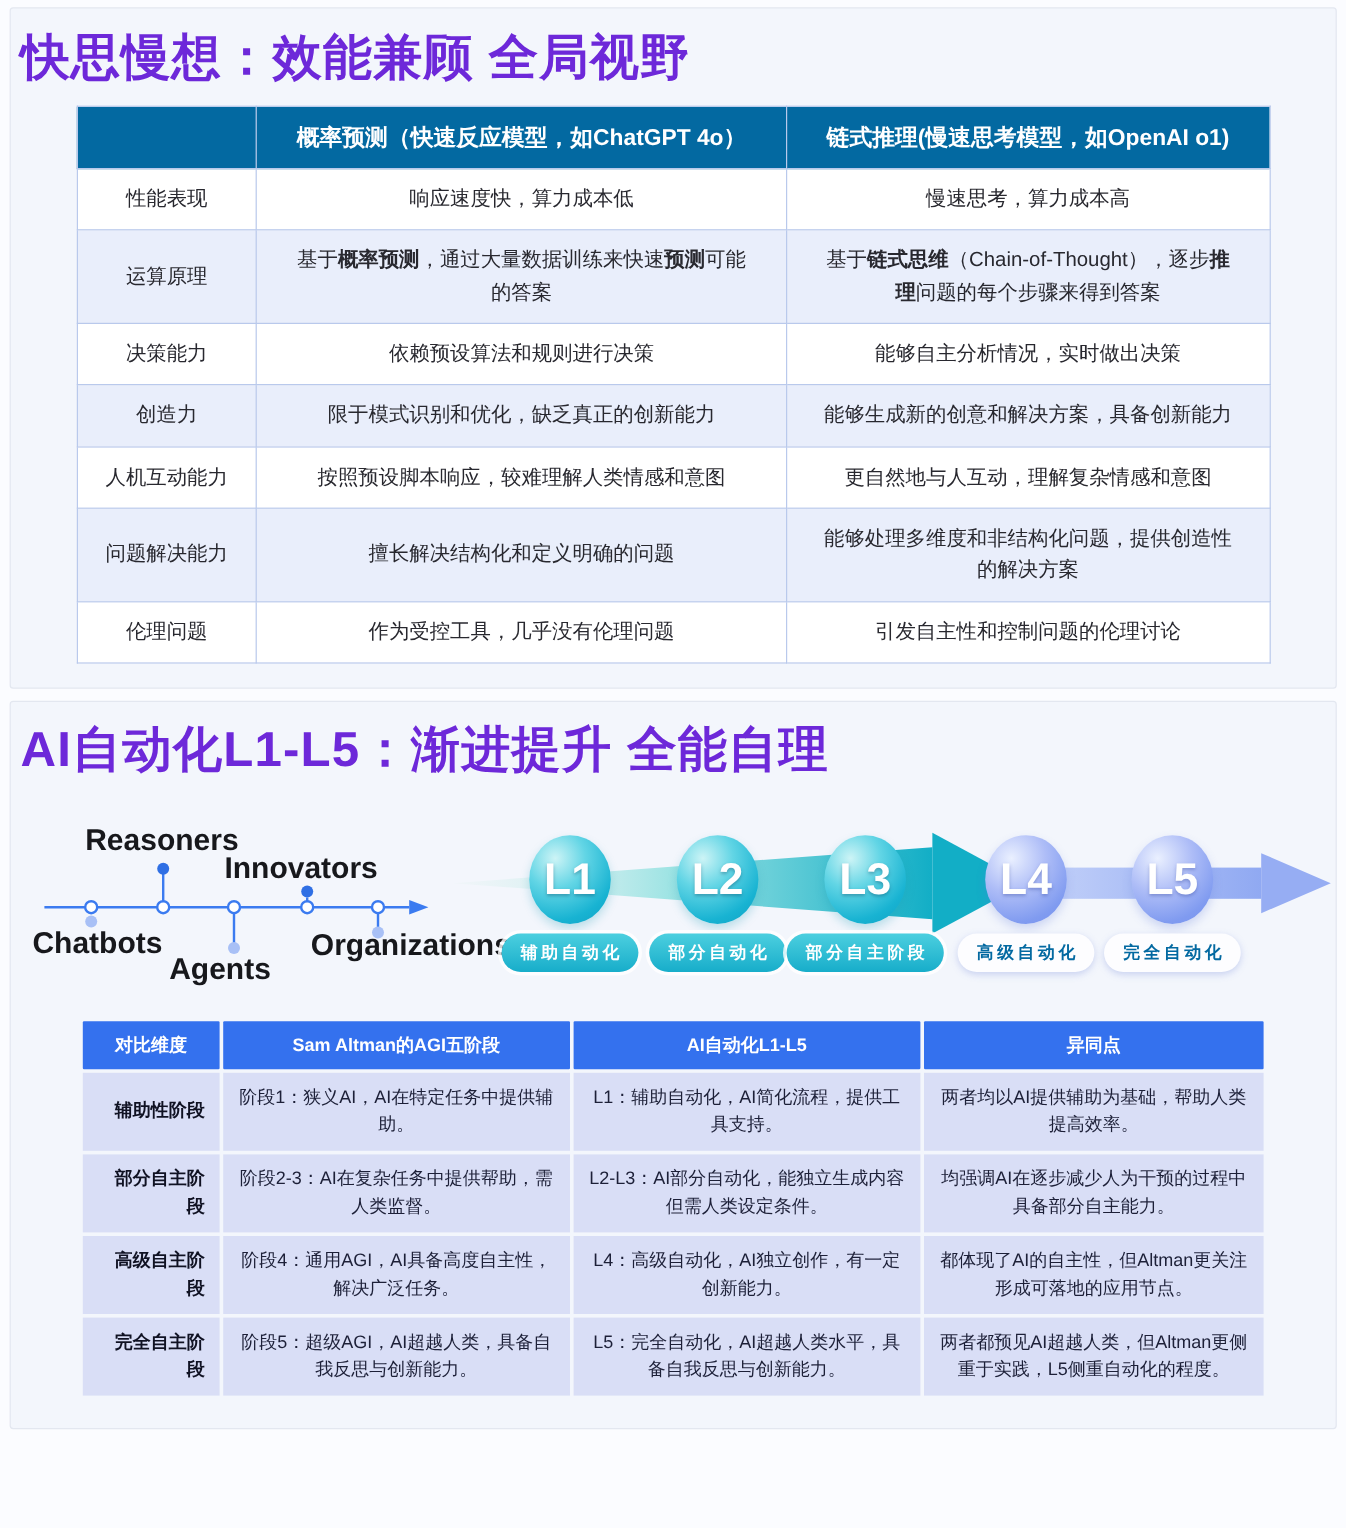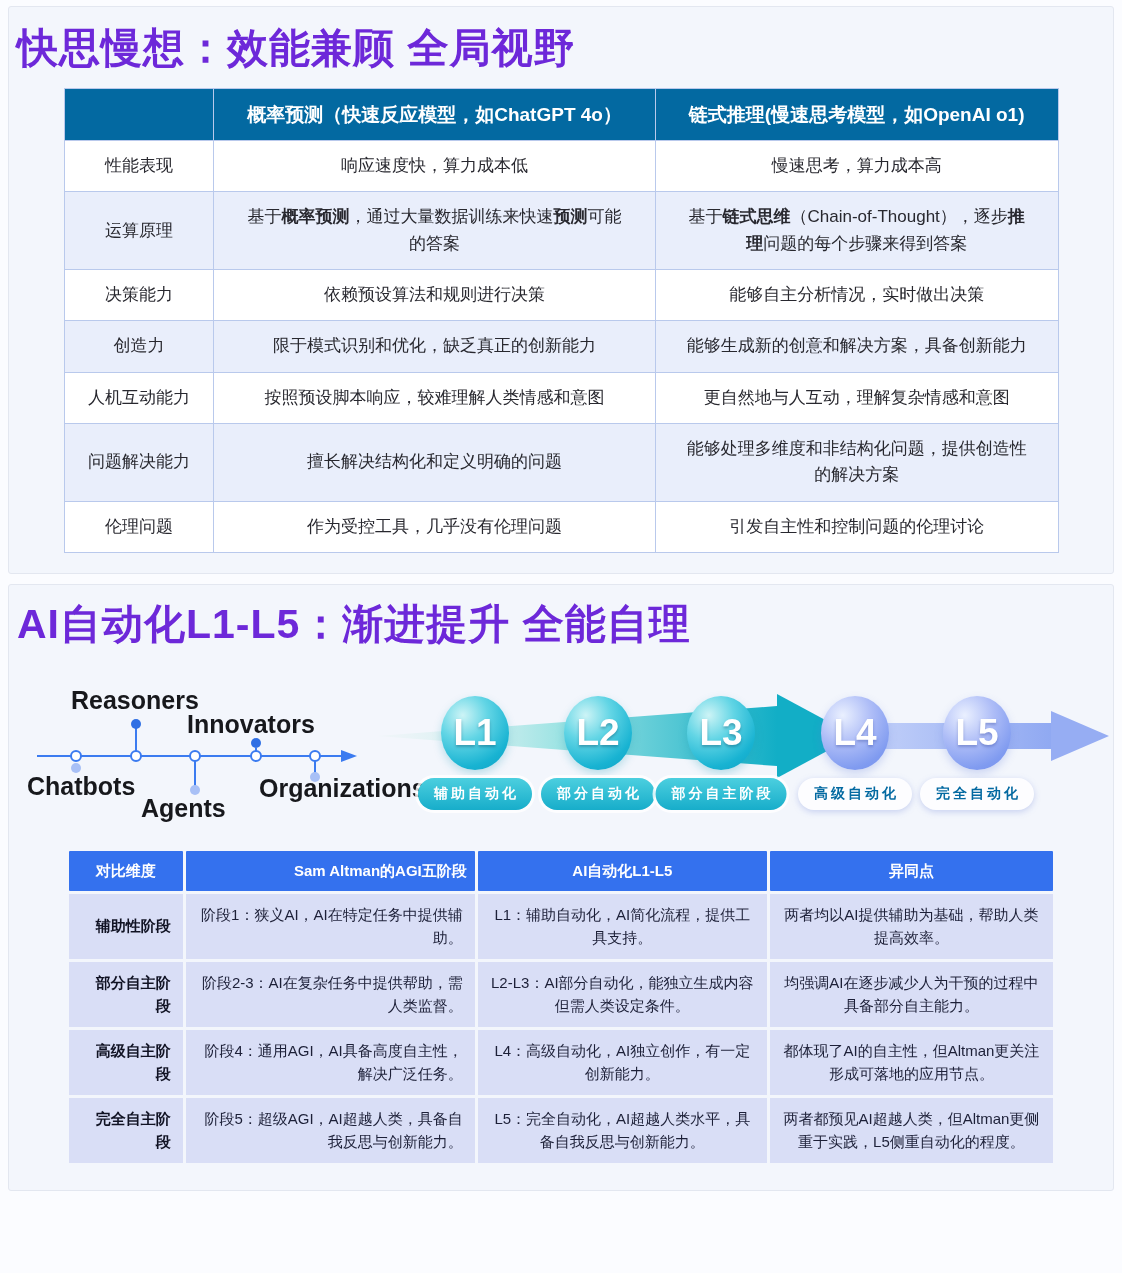--- a/index.html
+++ b/index.html
@@ -53,21 +53,21 @@
     box-shadow:0 0 0 3px rgba(255,255,255,.8); }
   .pill.light { background:#fdfdff; color:#0369a1; box-shadow:0 2px 6px rgba(120,140,220,.35); }
   .p1{left:466px;} .p2{left:589px;} .p3{left:712px;} .p4{left:846px;} .p5{left:968px;text-align:center;}
 
   
   .t2 { width:990px; margin:8px auto 0 auto; border-collapse:separate; border-spacing:3px; }
   .t2 th, .t2 td { text-align:center; vertical-align:middle; }
   .t2 thead th { background:#3471ee; color:#fff; font-size:15px; font-weight:bold; height:40px; padding:4px 8px; border-radius:1px; }
   .t2 td { background:#d9def6; font-size:15px; color:#1d2038; line-height:1.5; padding:10px 12px; height:62px; }
   .t2 td.rowhead { font-weight:900; color:#101223;text-align:right; }
-  .t2 .c0 { width:114px; } .t2 .c1 { width:290px;text-align:right; } .t2 .c2 { width:290px; } .t2 .c3 { width:284px; }
+  .t2 .c0 { width:114px; } .t2 .c1 { width:290px; } .t2 .c2 { width:290px; } .t2 .c3 { width:284px; }
 </style>
 </head>
 <body>
 
 <div class="card card1">
   <div class="big-title">快思慢想：效能兼顾 全局视野</div>
 
   <table class="t1">
     <thead>
       <tr>

